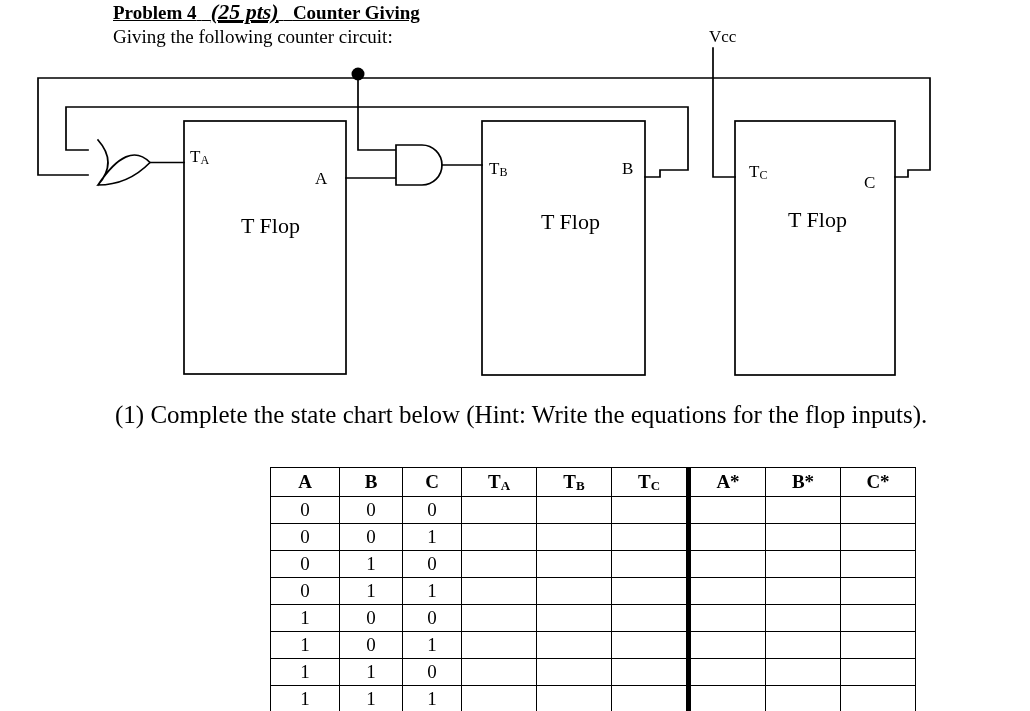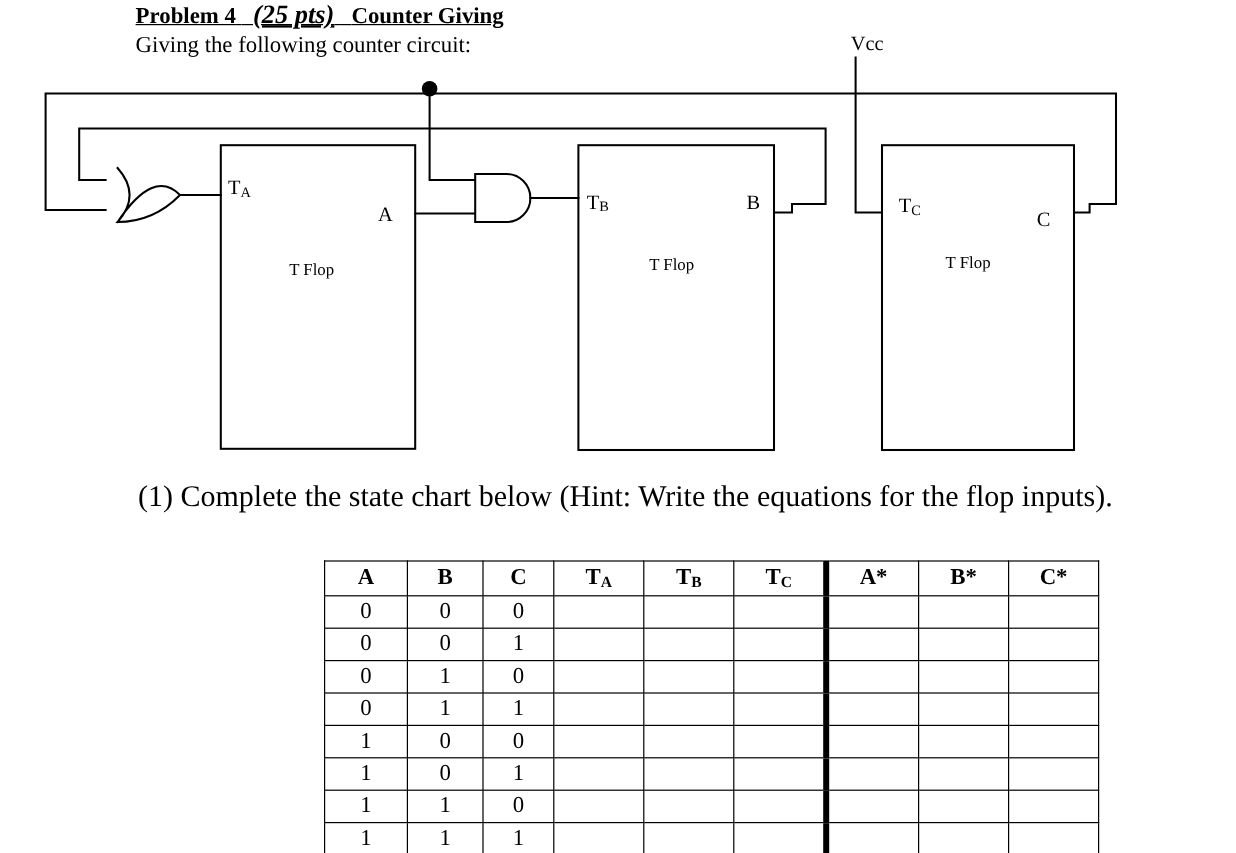--- a/index.html
+++ b/index.html
@@ -64,21 +64,21 @@
     white-space: nowrap;
   }
   .port-label sub {
     font-size: 12px;
     vertical-align: baseline;
     position: relative;
     top: 2px;
   }
   .flop-label {
     position: absolute;
-    font-size: 14px;
+    font-size: 22px;
     line-height: 17px;
     white-space: nowrap;
   }
   .vcc-label {
     position: absolute;
     font-size: 17px;
     line-height: 17px;
     white-space: nowrap;
   }
 

